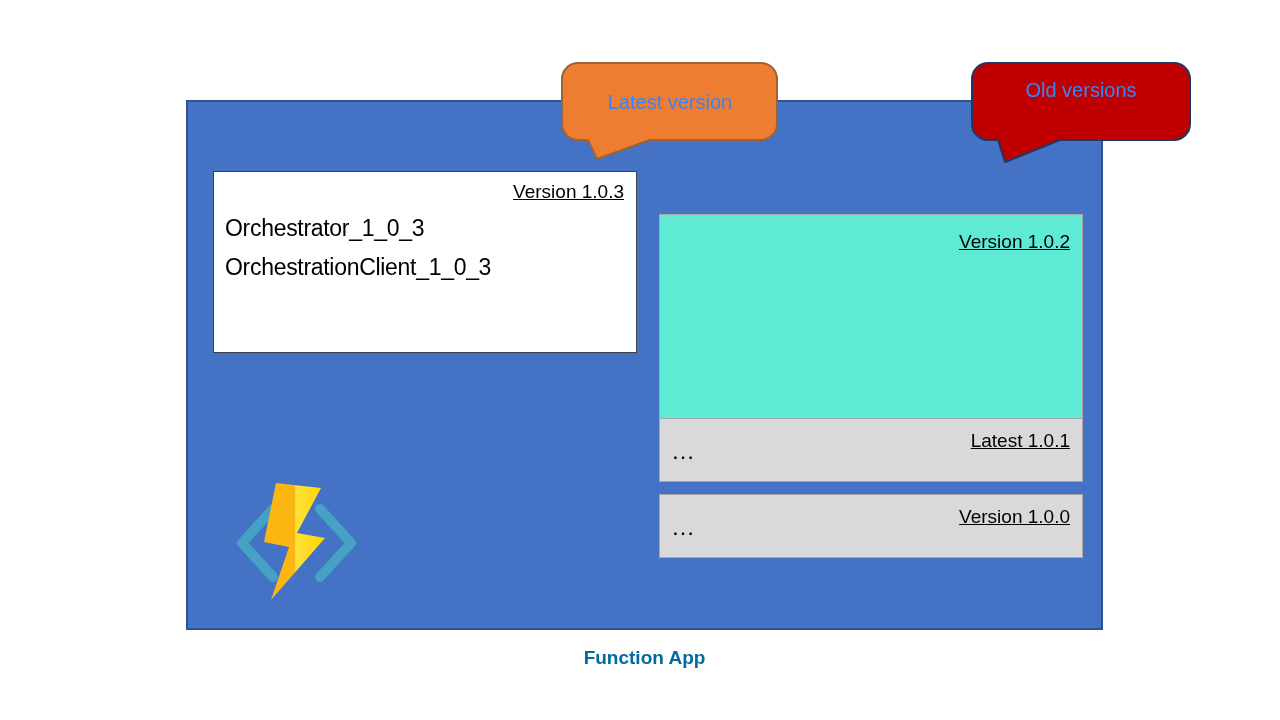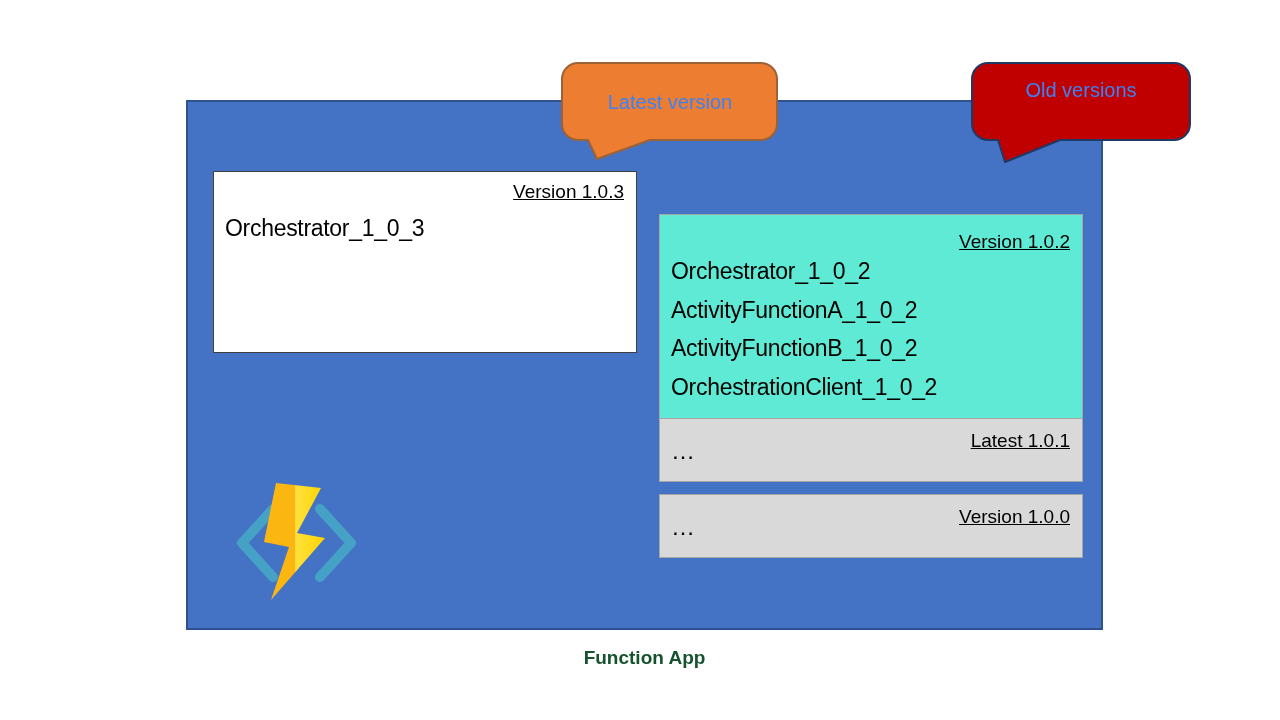--- a/index.html
+++ b/index.html
@@ -22,21 +22,21 @@
     background: #4472C4;
     border: 2px solid #2F528F;
   }
   .fa-label {
     position: absolute;
     left: 186px; top: 647px;
     width: 917px;
     text-align: center;
     font-weight: bold;
     font-size: 19px;
-    color: #14532d;
+    color: #0369a1;
   }
 
   
   .vbox {
     position: absolute;
     box-sizing: border-box;
   }
   .vbox.latest {
     left: 213px; top: 171px;
     width: 424px; height: 182px;
@@ -127,31 +127,26 @@
 
   <svg class="callout-svg" style="left:970px; top:61px;" width="222" height="106" viewBox="0 0 222 106">
     <path d="M 18,2 H 204 A 16 16 0 0 1 220,18 V 63 A 16 16 0 0 1 204,79 H 90 L 35,101 L 28,79 H 18 A 16 16 0 0 1 2,63 V 18 A 16 16 0 0 1 18,2 Z" fill="#C00000" stroke="#203864" stroke-width="2" stroke-linejoin="round"></path>
   </svg>
   <div class="callout-text old">Old versions</div>
 
   <div class="vbox latest">
     <div class="version-label">Version 1.0.3</div>
     <div class="func-list">
       <div>Orchestrator_1_0_3</div>
+      <div>OrchestrationClient_1_0_3</div>
     </div>
   </div>
 
   <div class="vbox old-full">
     <div class="version-label">Version 1.0.2</div>
-    <div class="func-list">
-      <div>Orchestrator_1_0_2</div>
-      <div>ActivityFunctionA_1_0_2</div>
-      <div>ActivityFunctionB_1_0_2</div>
-      <div>OrchestrationClient_1_0_2</div>
-    </div>
   </div>
 
   <div class="vbox old-small-1">
     <div class="version-label">Latest 1.0.1</div>
     <div class="ellipsis-line">…</div>
   </div>
 
   <div class="vbox old-small-2">
     <div class="version-label">Version 1.0.0</div>
     <div class="ellipsis-line">…</div>

